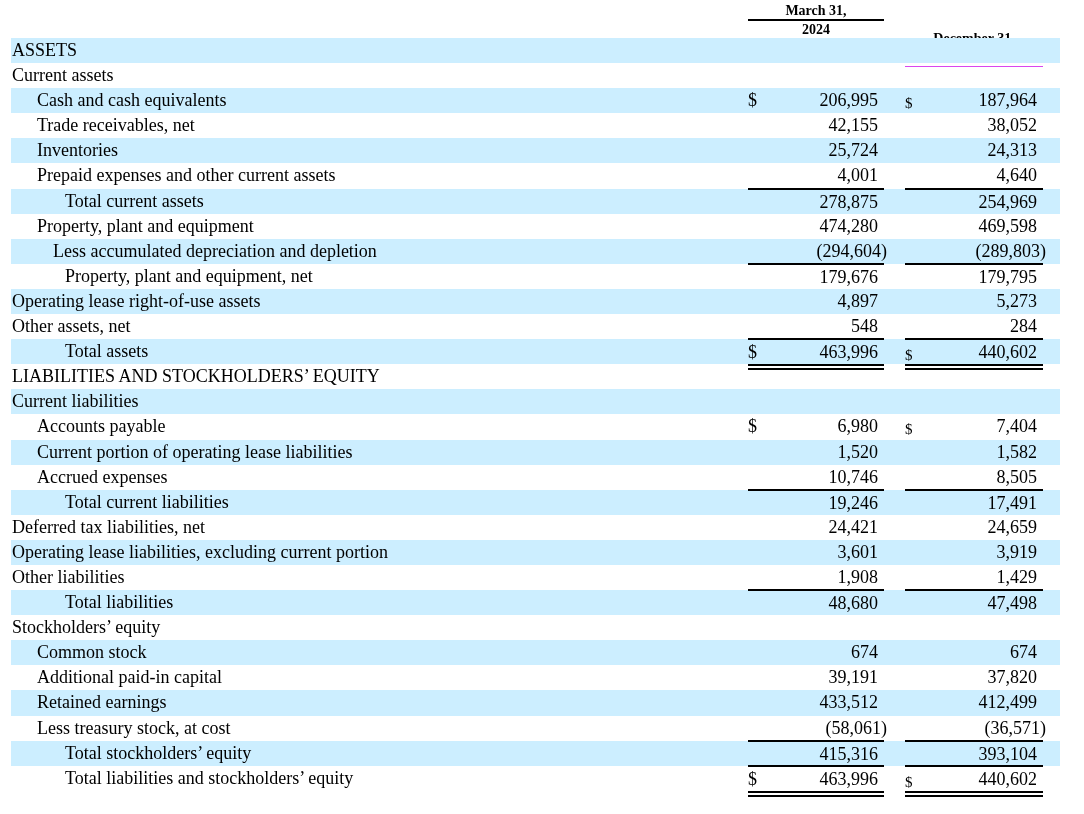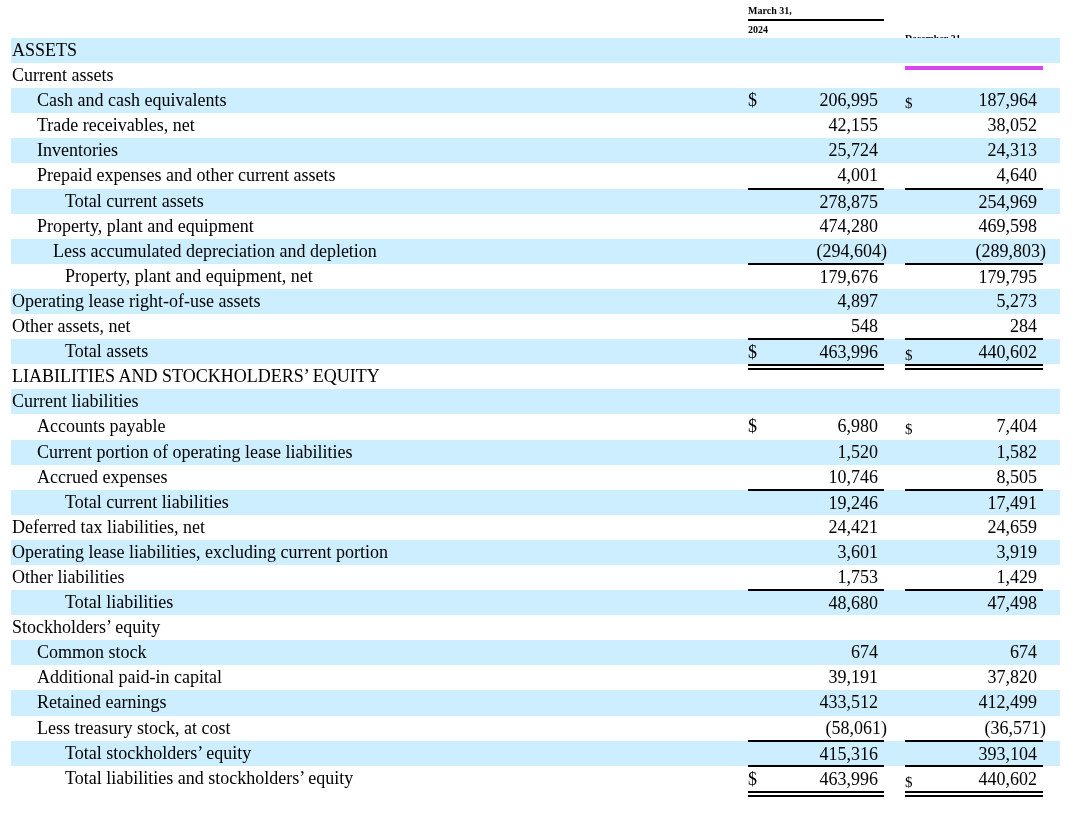--- a/index.html
+++ b/index.html
@@ -1,21 +1,21 @@
 <!DOCTYPE html>
 <html><head>
 <meta charset="utf-8">
 <style>
   html, body { margin:0; padding:0; background:#ffffff; }
   body { width:1084px; height:814px; position:relative; overflow:hidden;
          font-family:"Liberation Serif","DejaVu Serif",serif; color:#000; }
-  .hdr { position:absolute; top:2px; font-weight:bold; font-size:10px; line-height:17px; }
+  .hdr { position:absolute; top:2px; font-weight:bold; font-size:14px; text-align:center; line-height:17px; }
   .hdr .l1, .hdr .l2 { display:block; }
   .hdr .l1 { border-bottom:2px solid #000; }
-  .hdr .l2 { border-bottom:4px solid #d946ef; }
+  .hdr .l2 { border-bottom:1px solid #d946ef; }
   #hdr-2024 { left:748px; width:136px; }
   #hdr-2023 { left:905px; width:138px;margin-top:28px; }
   .rows { position:absolute; left:11px; top:38px; width:1049px; }
   .row { position:relative; height:25.1px; font-size:18px; line-height:25px; white-space:nowrap; }
   .row.shade { background:#cceeff; }
   .row .label { position:absolute; top:0; }
   .row.bold .label { font-weight:normal; }
   .ind0 { left:1px; }
   .ind1 { left:26px; }
   .ind2 { left:54px; }
@@ -211,21 +211,21 @@
       <div class="cell c1">
         <span class="val">3,601</span>
       </div>
       <div class="cell c2">
         <span class="val">3,919</span>
       </div>
     </div>
     <div class="row">
       <span class="label ind0">Other liabilities</span>
       <div class="cell c1">
-        <span class="val">1,753</span>
+        <span class="val">1,908</span>
       </div>
       <div class="cell c2">
         <span class="val">1,429</span>
       </div>
     </div>
     <div class="row shade bold">
       <span class="label ind2">Total liabilities</span>
       <div class="cell c1 top">
         <span class="val">48,680</span>
       </div>

